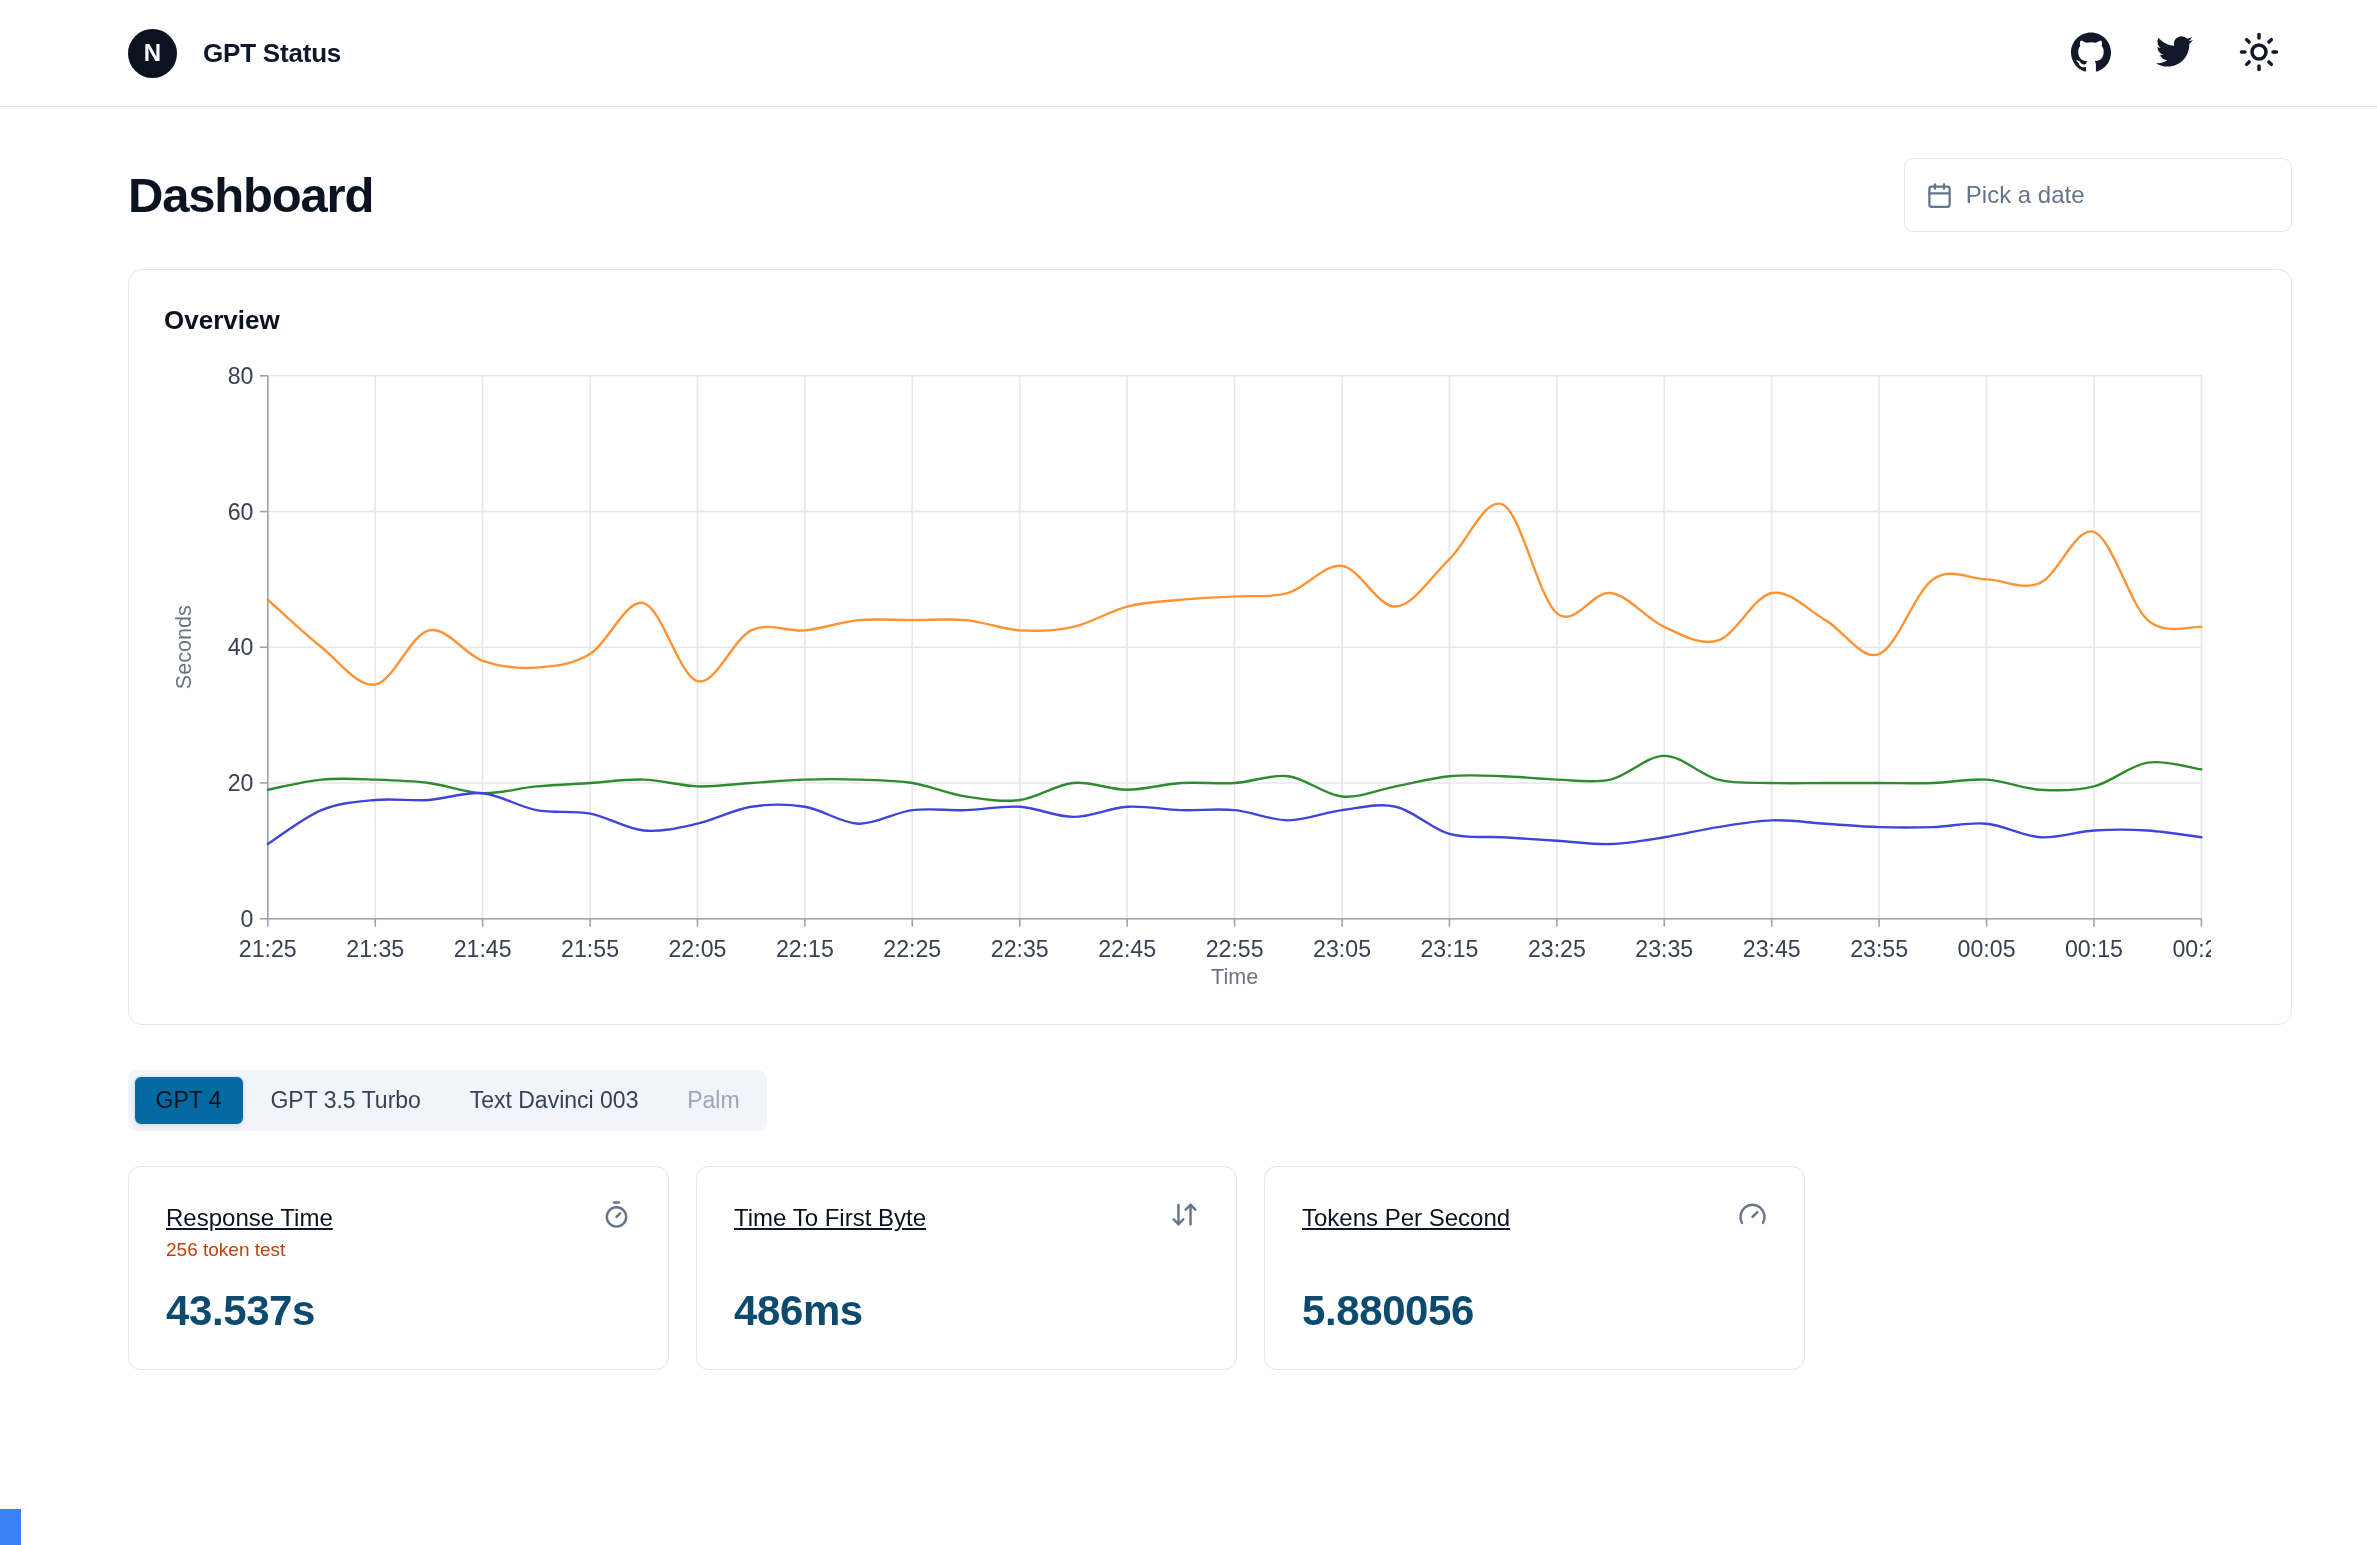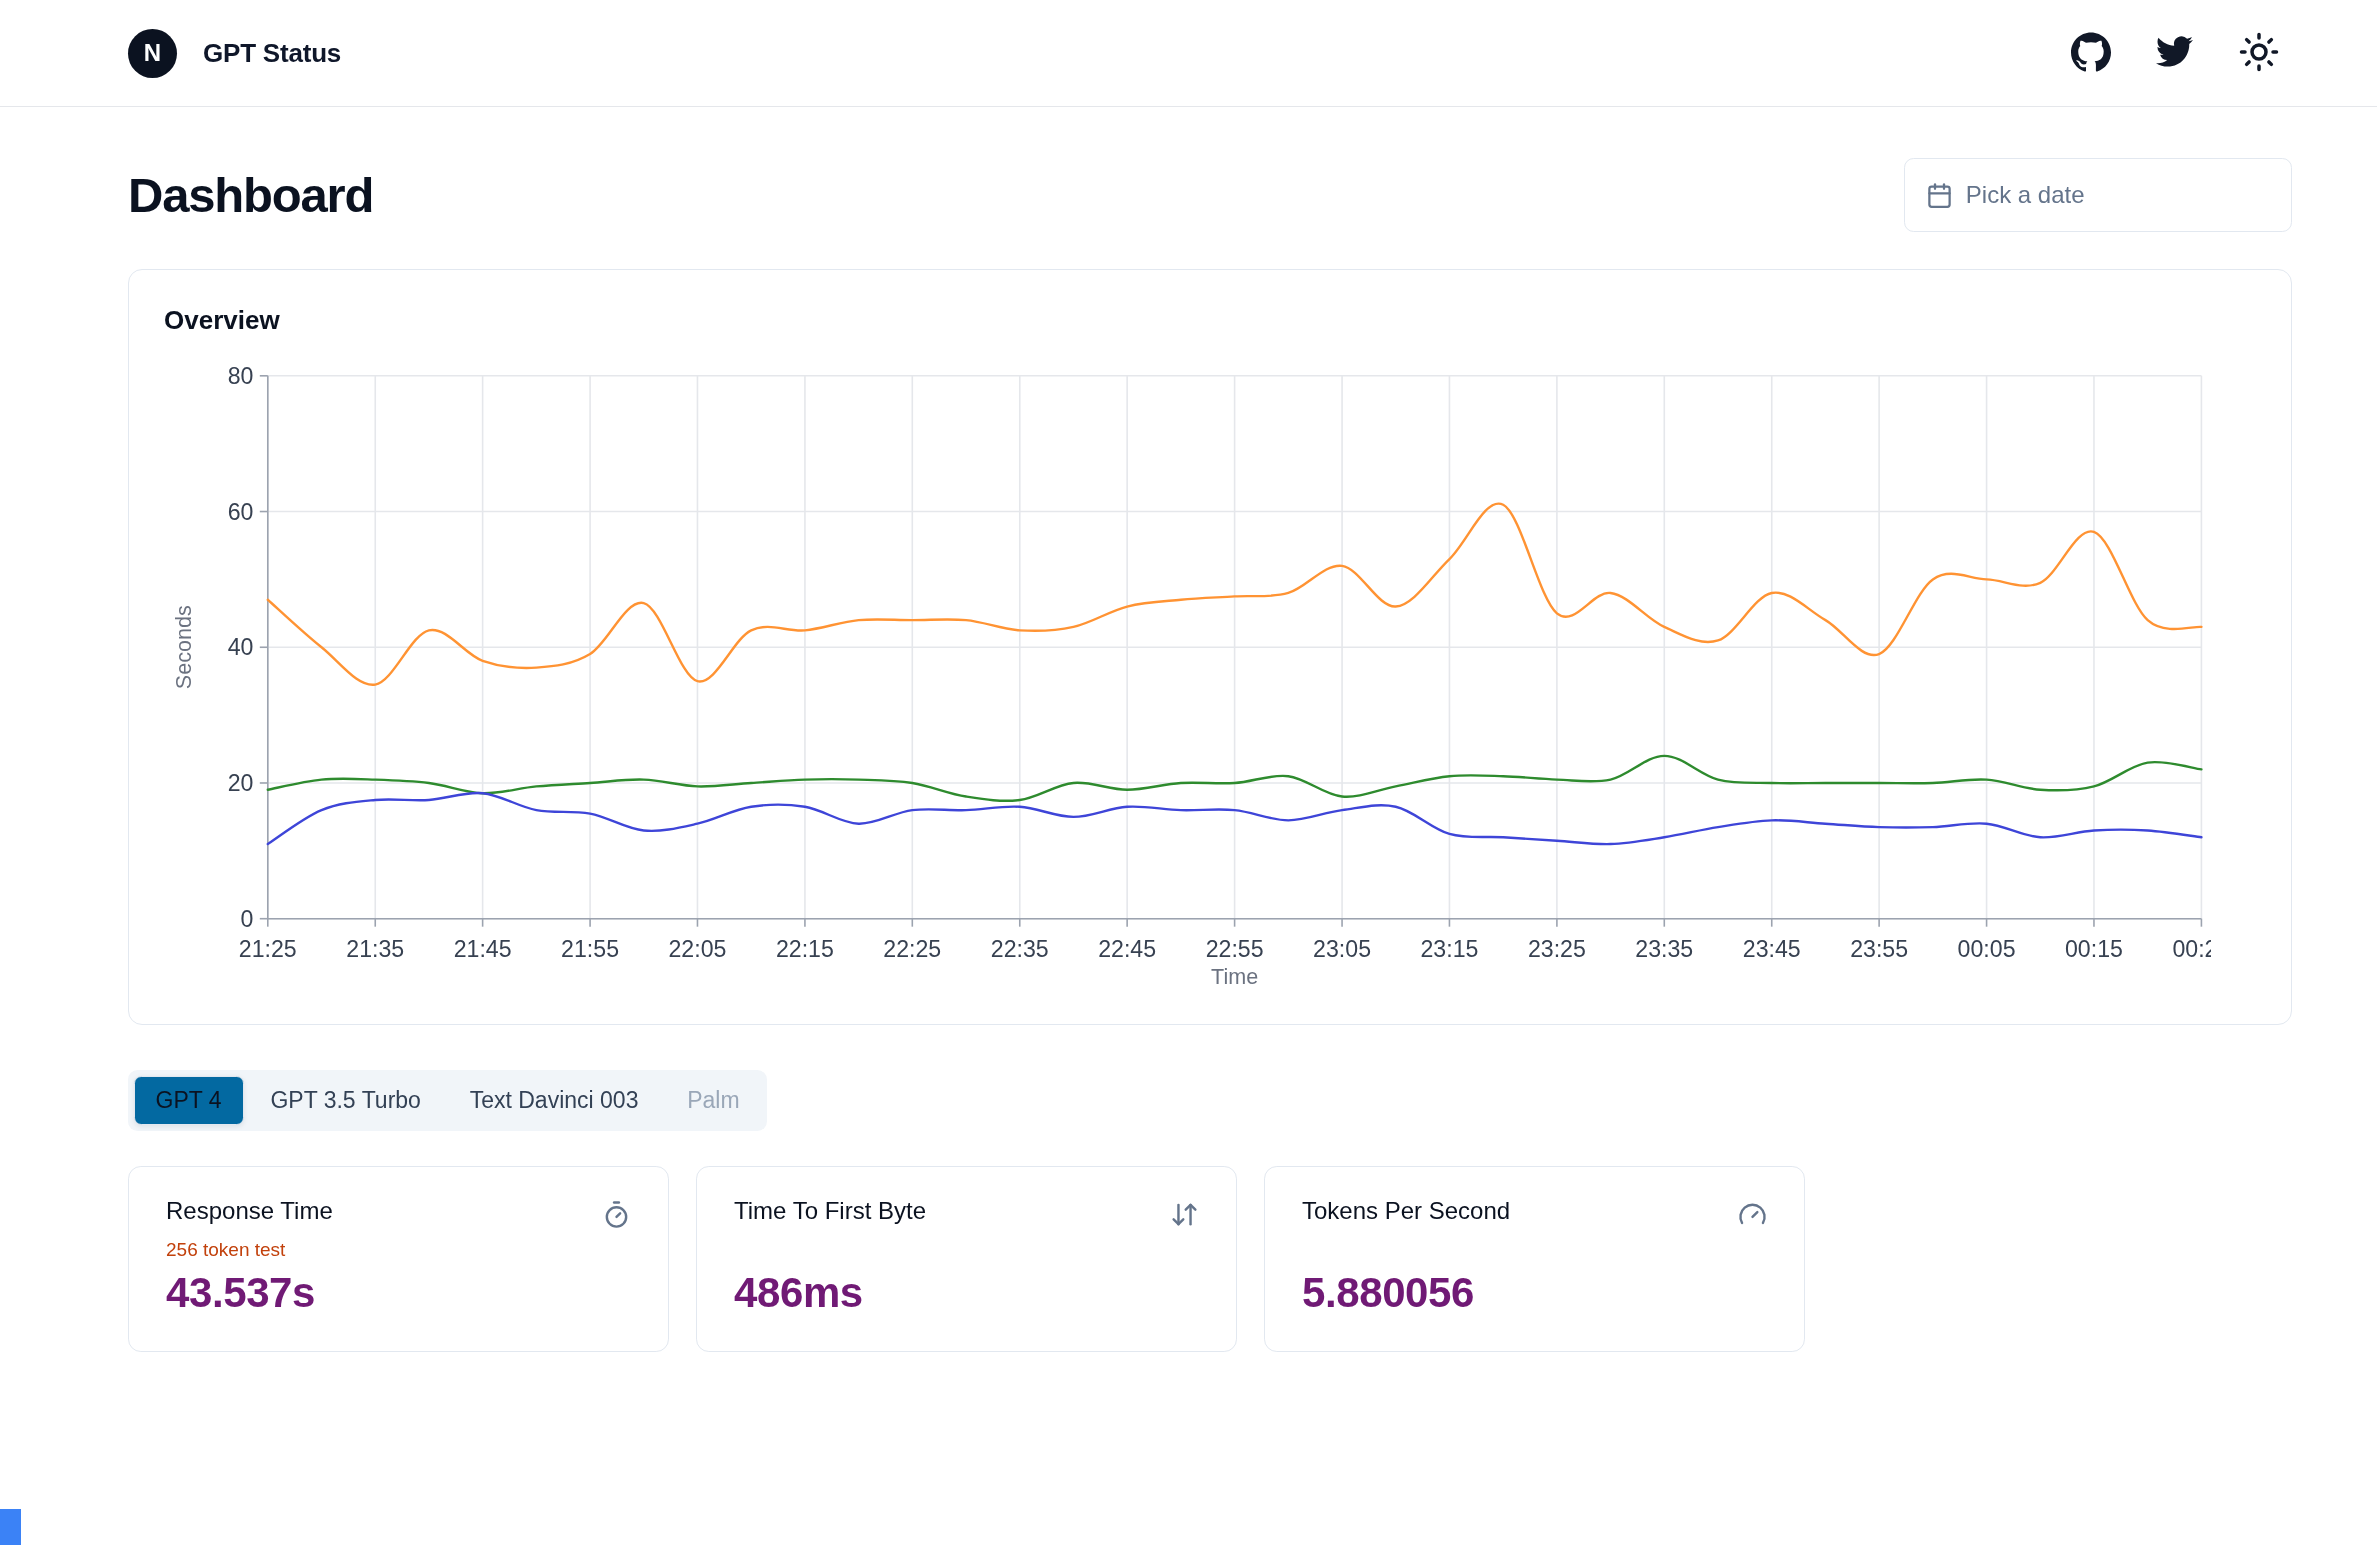--- a/index.html
+++ b/index.html
@@ -95,25 +95,25 @@
 
   
   .stats-row { margin-top: 35px; display: flex; gap: 27px; }
   .stat-card {
     width: 541px;
     border: 1.6px solid #e2e8f0;
     border-radius: 12.8px;
     padding: 30px 37px 34px 37px;
     background: #ffffff;
   }
-  .stat-head { display: flex; align-items: flex-start; justify-content: space-between; }
+  .stat-head { display: flex; align-items: flex-end; justify-content: space-between; text-decoration: underline; }
   .stat-title { font-size: 24px; font-weight: 500; color: #0b1220; }
   .stat-icon { color: #64748b; margin-top: 3.2px; }
   .stat-sub { font-size: 19px; color: #c2410c; margin-top: 6.4px; min-height: 24px; }
-  .stat-value { font-size: 42px; font-weight: 700; color: #701a75; margin-top: 6px; letter-spacing: -0.4px; }
+  .stat-value { font-size: 42px; font-weight: 700; color: #0c4a6e; margin-top: 24px; letter-spacing: -0.4px; }
 
   
   .dev-badge {
     position: absolute; left: 0; bottom: 0;
     width: 21px; height: 37px;
     background: #3b82f6;
   }
 </style>
 </head>
 <body>

